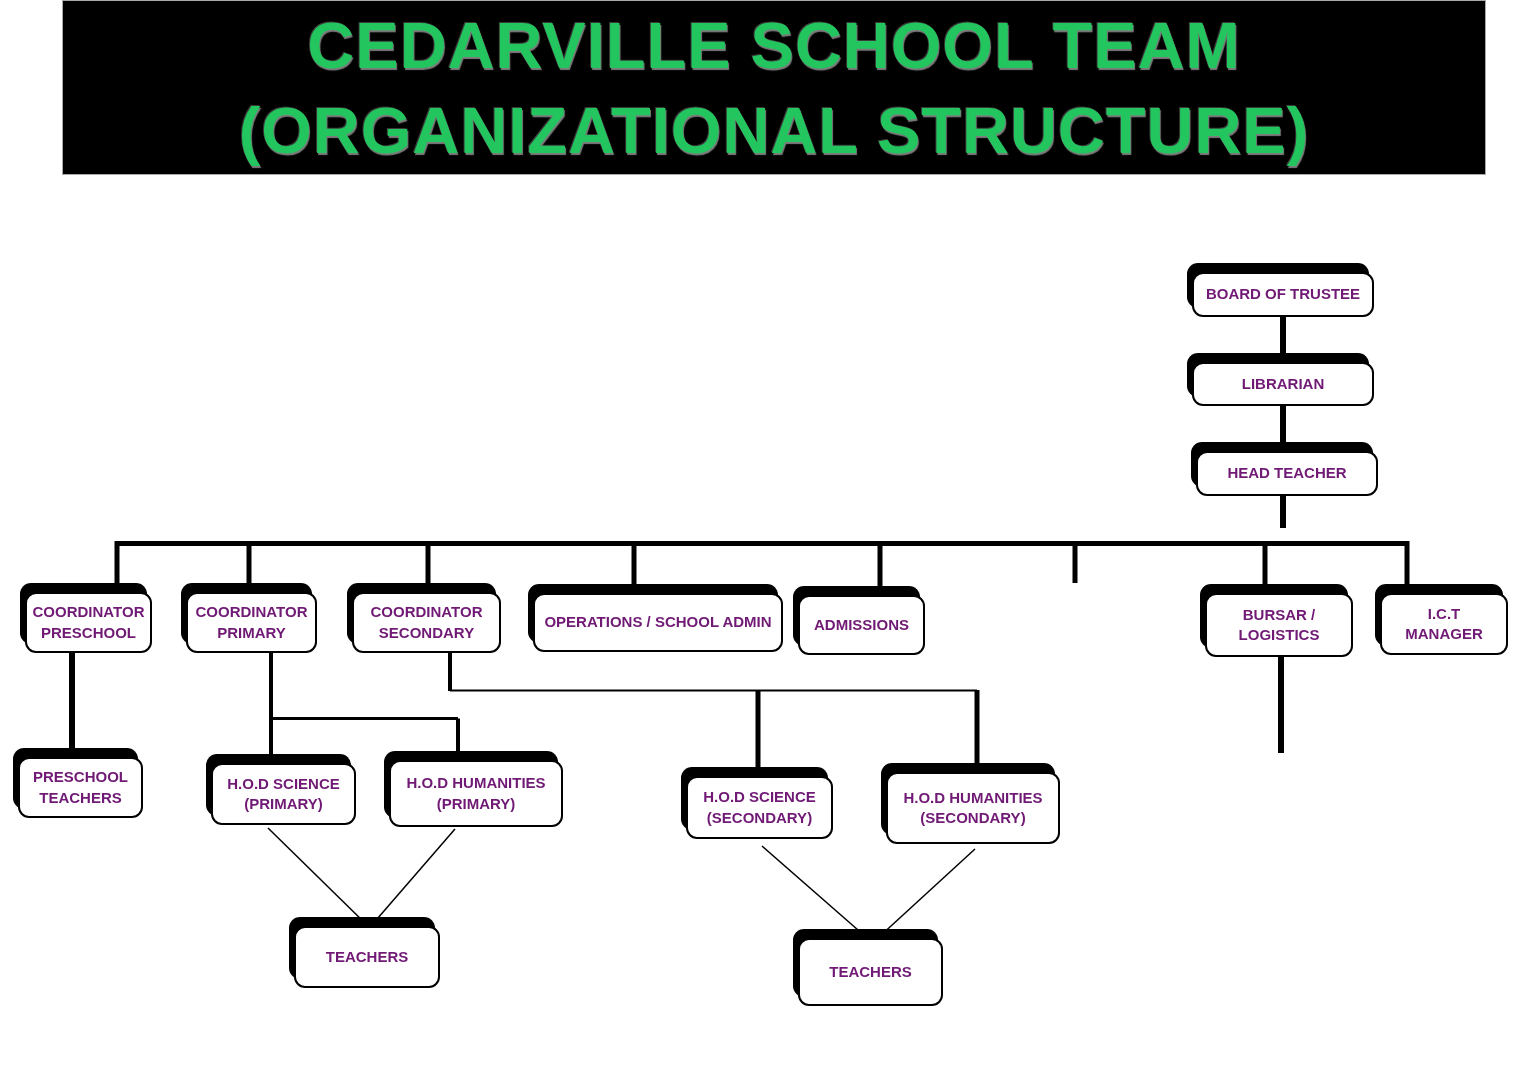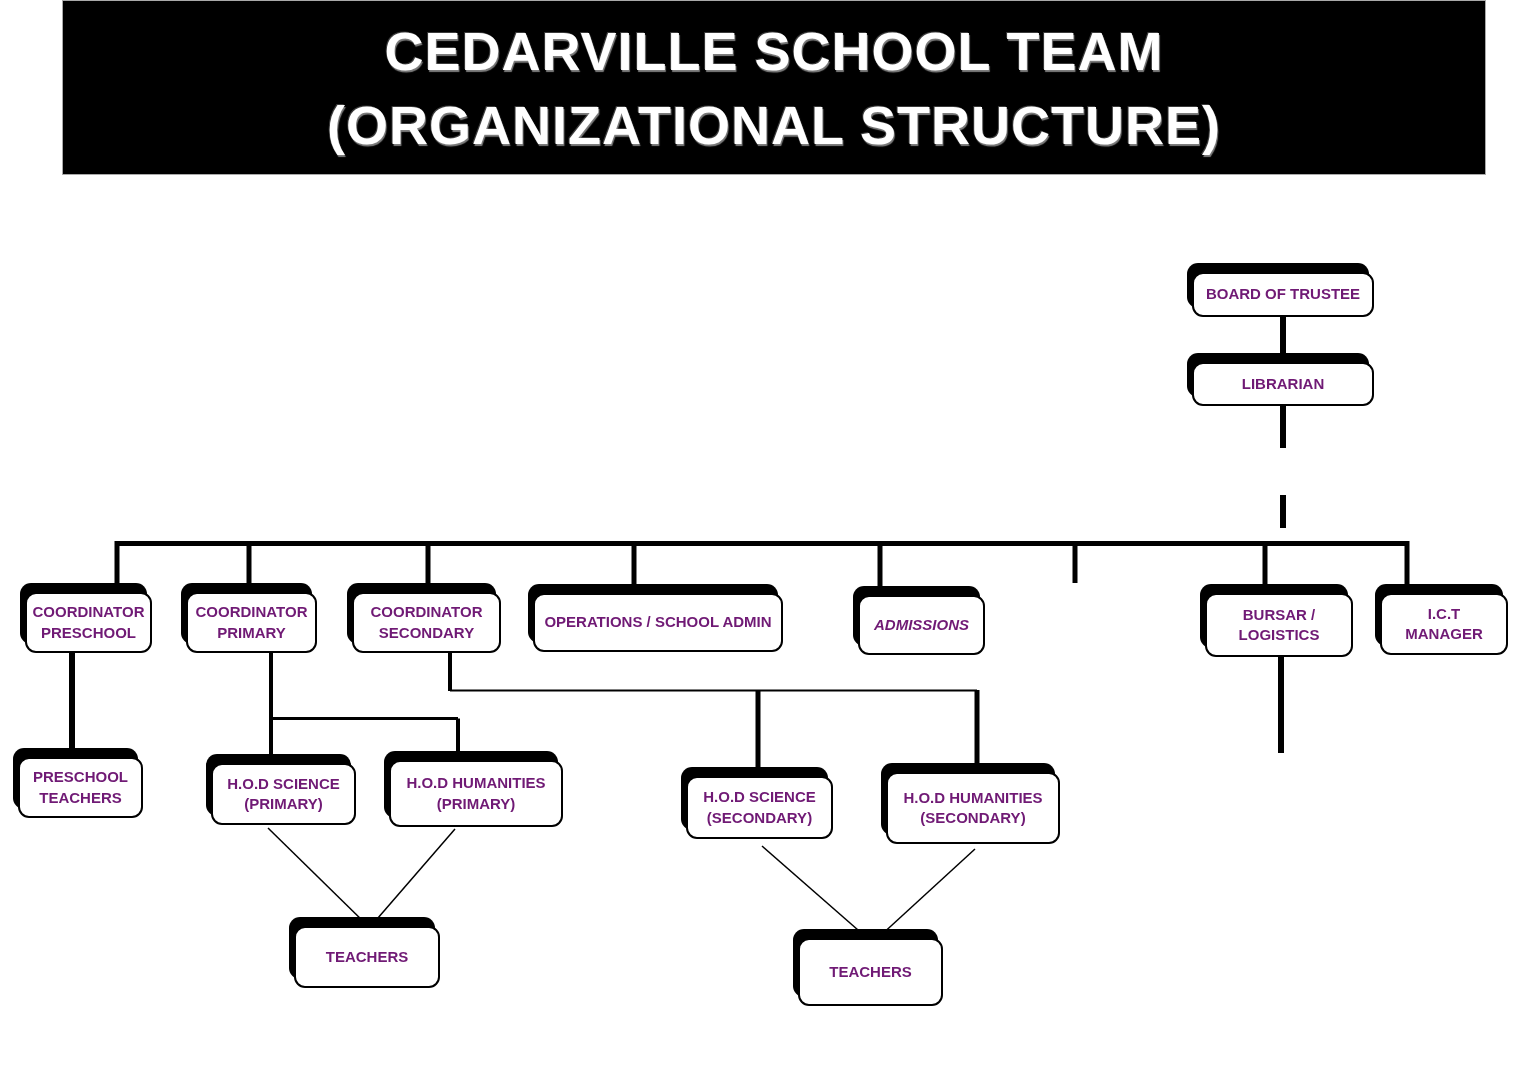--- a/index.html
+++ b/index.html
@@ -18,22 +18,22 @@
     background: #000000;
     border: 1px solid #a9a9a9;
     box-sizing: border-box;
     display: flex;
     flex-direction: column;
     align-items: center;
     justify-content: center;
     gap: 20px;
   }
   .banner .title-line {
-    color: #ffffff;
-    font-size: 54px;
+    color: #22c55e;
+    font-size: 65px;
     font-weight: bold;
     letter-spacing: 1px;
     line-height: 1;
     text-shadow: 1px 2px 1px #7d7d7d, -1px -1px 0 #3a3a3a;
     white-space: nowrap;
   }
   .connectors {
     position: absolute;
     left: 0; top: 0;
     width: 1536px; height: 1086px;
@@ -96,29 +96,30 @@
     <path d="M1281,657 V753" stroke-width="6"></path>
 
     <path d="M268,828 L368,926" stroke-width="1.5"></path>
     <path d="M455,829 L371,926" stroke-width="1.5"></path>
     <path d="M762,846 L866,937" stroke-width="1.5"></path>
     <path d="M975,849 L879,937" stroke-width="1.5"></path>
   </svg>
 
   <div class="node" style="left:1192px; top:272px; width:182px; height:45px;">BOARD OF TRUSTEE</div>
   <div class="node" style="left:1192px; top:362px; width:182px; height:44px;">LIBRARIAN</div>
+  <div class="node" style="left:1196px; top:451px; width:182px; height:45px;">HEAD TEACHER</div>
 
   <div class="node" style="left:25px; top:592px; width:127px; height:61px;">COORDINATOR
 PRESCHOOL</div>
   <div class="node" style="left:186px; top:592px; width:131px; height:61px;">COORDINATOR
 PRIMARY</div>
   <div class="node" style="left:352px; top:592px; width:149px; height:61px;">COORDINATOR
 SECONDARY</div>
   <div class="node" style="left:533px; top:593px; width:250px; height:59px;">OPERATIONS / SCHOOL ADMIN</div>
-  <div class="node" style="left:858px; top:595px; width:127px; height:60px;font-style:italic;">ADMISSIONS</div>
+  <div class="node" style="left:798px; top:595px; width:127px; height:60px;">ADMISSIONS</div>
   <div class="node" style="left:1205px; top:593px; width:148px; height:64px;">BURSAR /
 LOGISTICS</div>
   <div class="node" style="left:1380px; top:593px; width:128px; height:62px;">I.C.T
 MANAGER</div>
 
   <div class="node" style="left:18px; top:757px; width:125px; height:61px;">PRESCHOOL
 TEACHERS</div>
   <div class="node" style="left:211px; top:763px; width:145px; height:62px;">H.O.D SCIENCE
 (PRIMARY)</div>
   <div class="node" style="left:389px; top:760px; width:174px; height:67px;">H.O.D HUMANITIES

